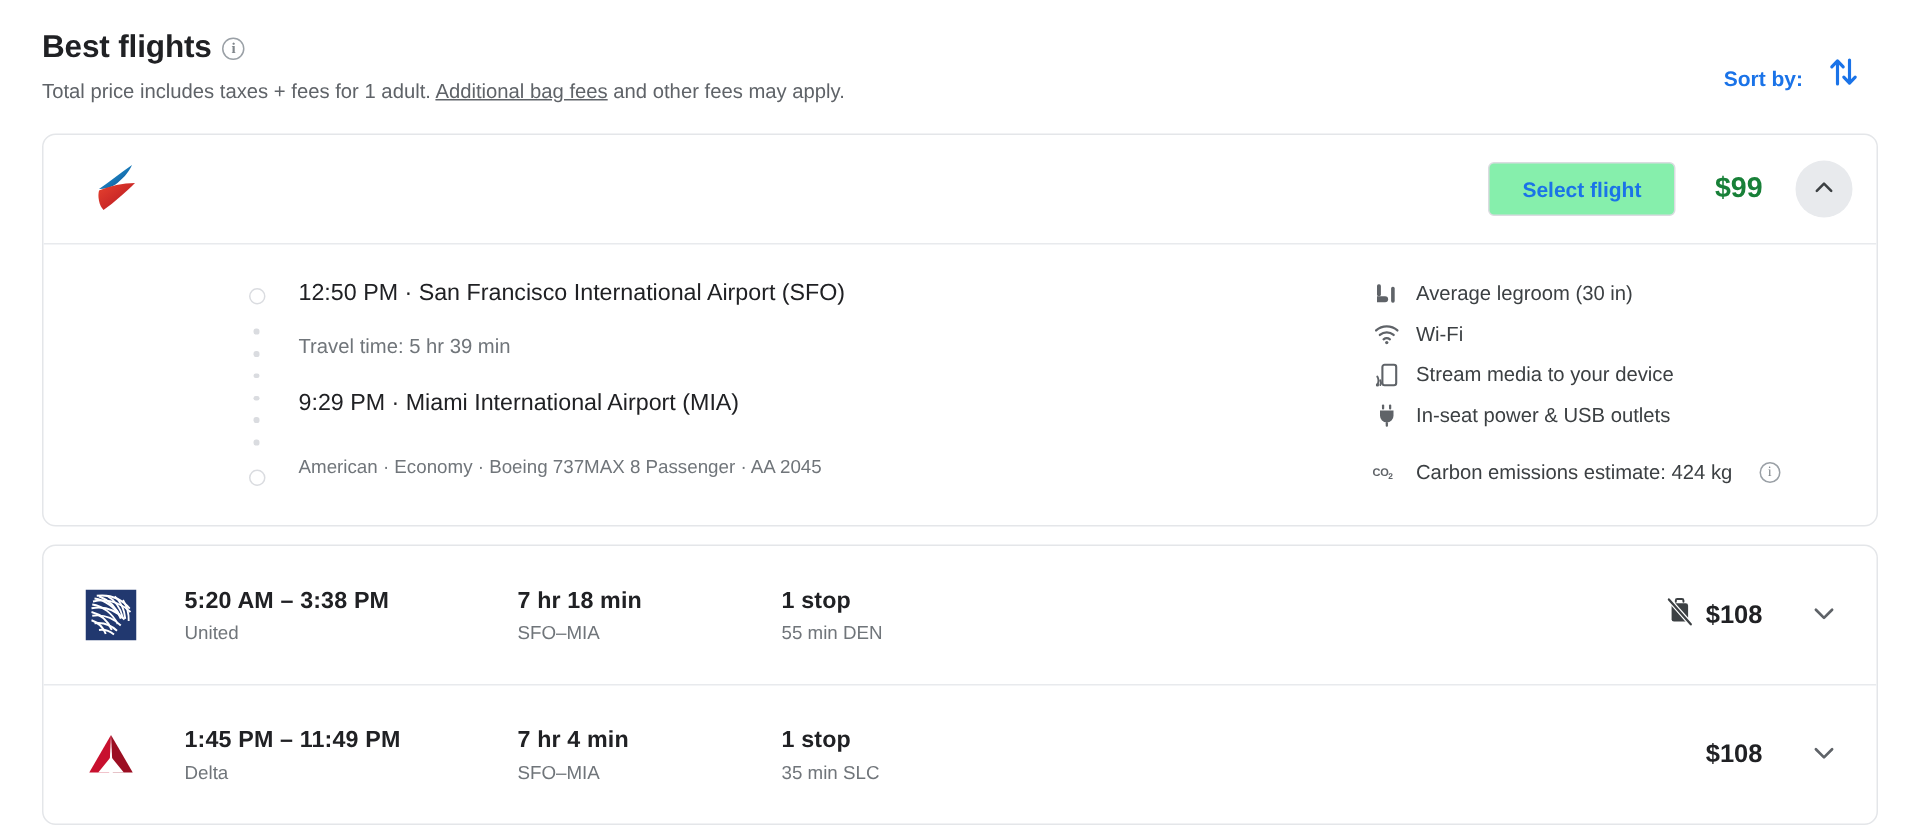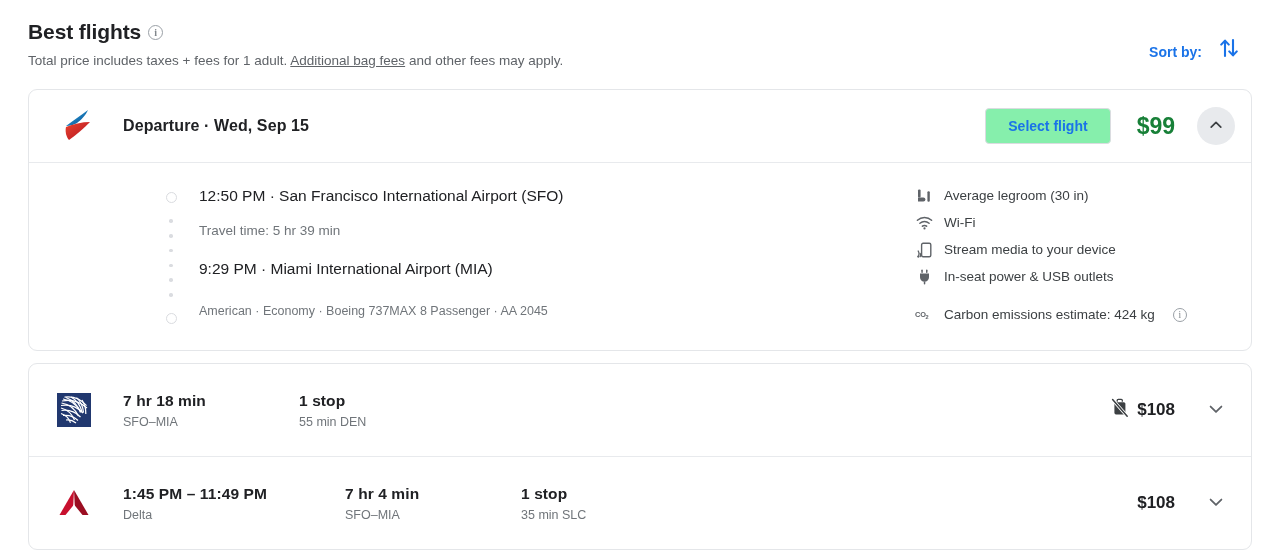--- a/index.html
+++ b/index.html
@@ -55,21 +55,21 @@
   .logo-slot { width: 72px; flex: none; display: flex; align-items: center; justify-content: flex-start; padding-left: 6px;}
   .exp-title { font-size: 16px; font-weight: 700; color: #202124; letter-spacing: .1px; }
   .exp-spacer { flex: 1; }
   .select-btn {
     border: 1px solid #dadce0; border-radius: 4px; background: #86efac;
     color: #1a73e8; font-size: 14px; font-weight: 600;
     padding: 0 22px; height: 36px; line-height: 34px; cursor: pointer;
     font-family: "Liberation Sans", sans-serif;
   }
   .exp-price {
-    color: #188038; font-size: 23px; font-weight: 700;
+    color: #188038; font-size: 19px; font-weight: 700;
     margin-left: 26px; margin-right: 22px; white-space: nowrap;
   }
   .collapse-btn {
     width: 38px; height: 38px; border-radius: 50%; background: #e8eaed;
     border: none; display: flex; align-items: center; justify-content: center;
     cursor: pointer; flex: none;
   }
   .divider { height: 1px; background: #e8eaed; }
 
   
@@ -149,21 +149,20 @@
             </linearGradient>
             <linearGradient id="aaRed" x1="0" y1="0" x2="1" y2="1">
               <stop offset="0%" stop-color="#e8432f"></stop>
               <stop offset="100%" stop-color="#b31320"></stop>
             </linearGradient>
           </defs>
           <path d="M31 1 C24 6 16 12 9 17 C13 17 17 16 20 14 C24 11 29 6 31 1 Z" fill="url(#aaBlue)"></path>
           <path d="M9 18 C16 15 25 13 33 13 C27 19 19 26 12 31 C9 28 8 22 9 18 Z" fill="url(#aaRed)"></path>
         </svg>
       </div>
-      <span class="exp-title">Departure  ·  Wed, Sep 15</span>
       <span class="exp-spacer"></span>
       <button class="select-btn">Select flight</button>
       <span class="exp-price">$99</span>
       <button class="collapse-btn">
         <span>
           <svg width="16" height="16" viewBox="0 0 16 16" fill="none" xmlns="http://www.w3.org/2000/svg">
             <path d="M3.2 10.2L8 5.4L12.8 10.2" stroke="#3c4043" stroke-width="1.7" stroke-linecap="round" stroke-linejoin="round"></path>
           </svg>
         </span>
       </button>
@@ -278,20 +277,24 @@
           <g stroke="#ffffff" stroke-width="1.25" fill="none">
             <path d="M4 12.5c8-1.5 16 1 22 7.5"></path>
             <path d="M4.5 17.5c7-1 14 1.5 19 6.5"></path>
             <path d="M6 22.5c5.5-.8 11 1.2 15 5"></path>
             <path d="M9 27c3.5-.5 7 .6 10 3"></path>
             <path d="M5 8c9-2 18 .5 25 7"></path>
             <path d="M7.5 4.2c8.5-1 16.5 2 22 8.5"></path>
           </g>
         </svg>
       </div>
+      <div class="col-times">
+        <div class="cell-main">5:20 AM – 3:38 PM</div>
+        <div class="cell-sub">United</div>
+      </div>
       <div class="col-dur">
         <div class="cell-main">7 hr 18 min</div>
         <div class="cell-sub">SFO–MIA</div>
       </div>
       <div class="col-stops">
         <div class="cell-main">1 stop</div>
         <div class="cell-sub">55 min DEN</div>
       </div>
       <div class="col-price">
         <span>

